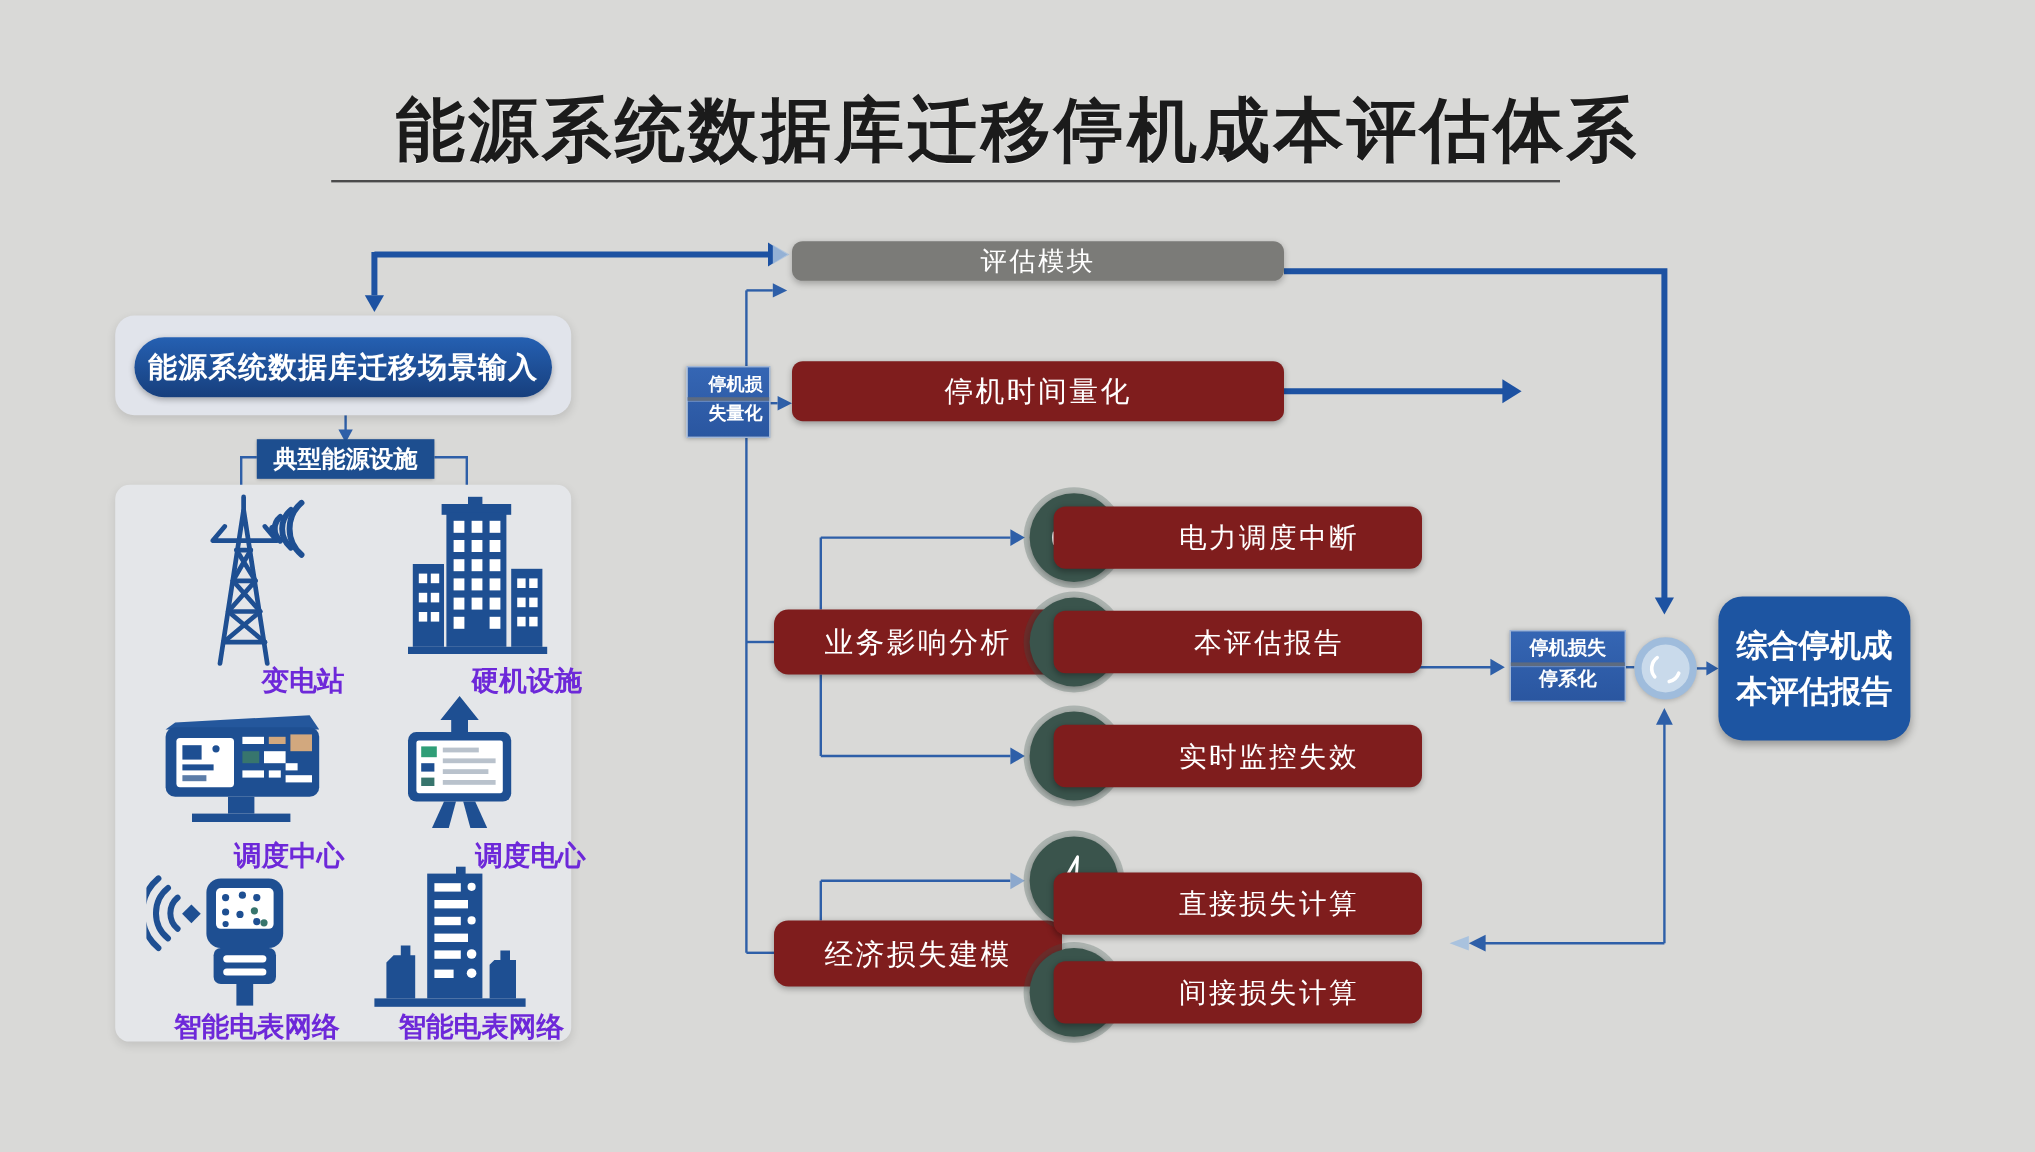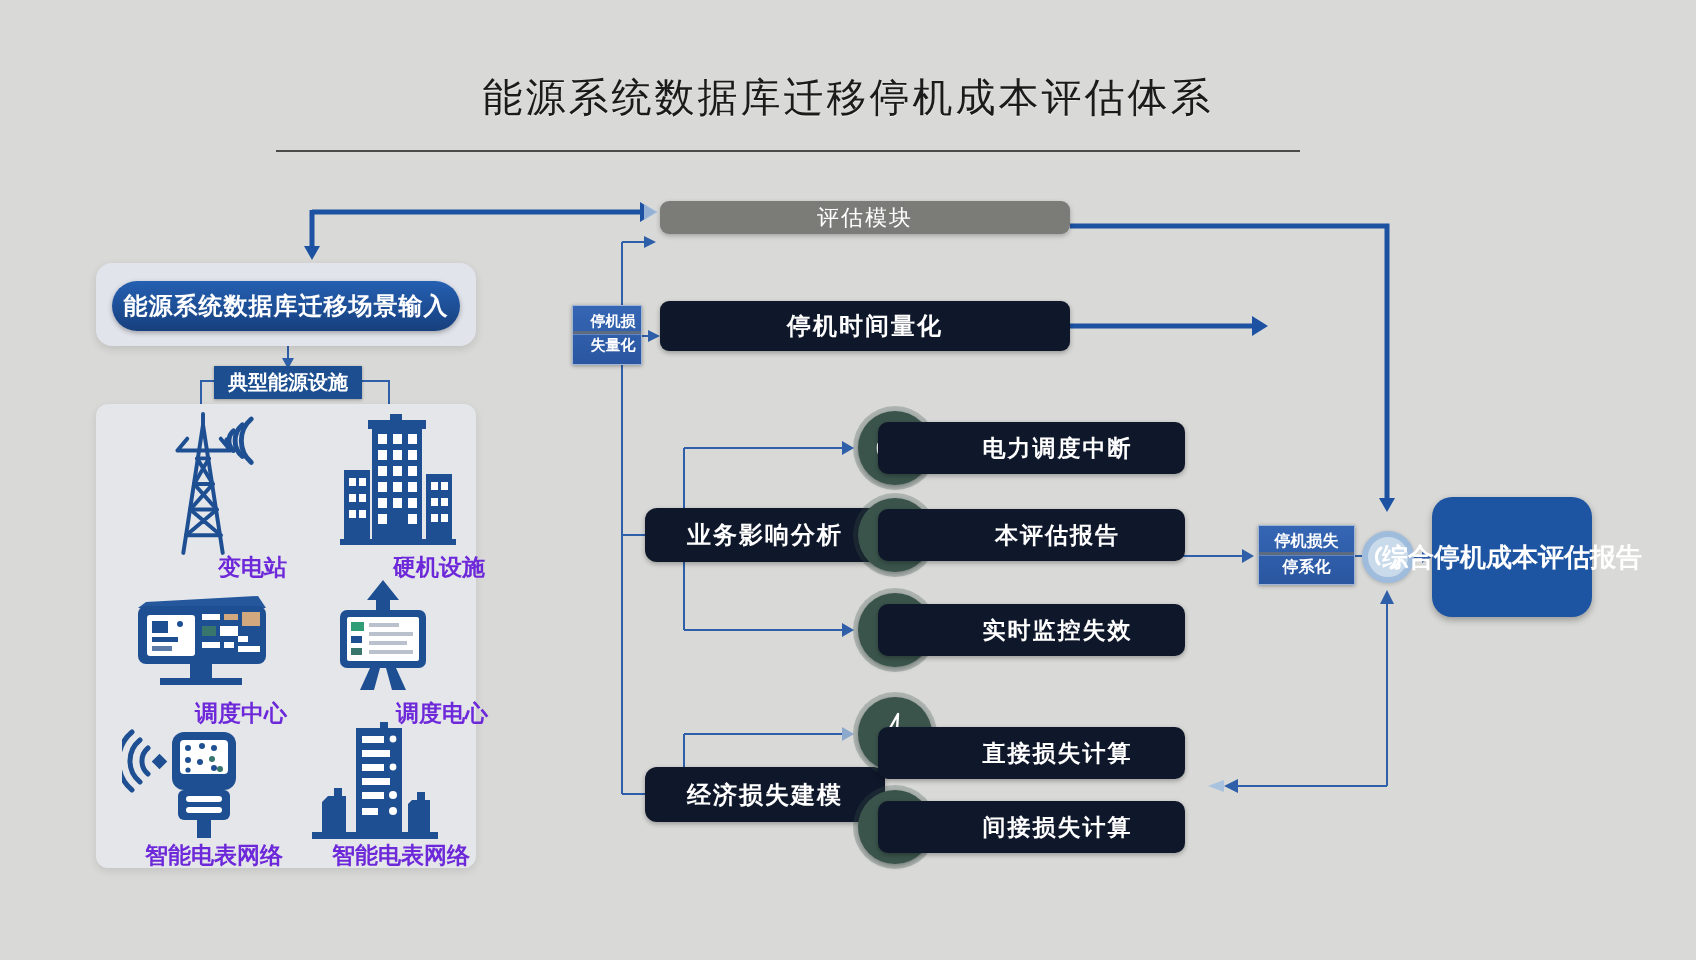--- a/index.html
+++ b/index.html
@@ -4,21 +4,21 @@
 <style>
   html,body{margin:0;padding:0;}
   body{
     width:1696px;height:960px;position:relative;overflow:hidden;
     background:#d9d9d7;
     font-family:"Liberation Sans","DejaVu Sans",sans-serif;
   }
   .abs{position:absolute;}
   .title{
     top:70px;left:50%;transform:translateX(-50%);
-    font-size:40px;font-weight:normal;color:#1b1b1b;letter-spacing:3px;white-space:nowrap;
+    font-size:58px;font-weight:bold;color:#1b1b1b;letter-spacing:3px;white-space:nowrap;
     text-shadow:0 1px 0 rgba(255,255,255,.5);
   }
   .title-underline{top:150px;left:276px;width:1024px;height:2px;background:#4b4b4b;}
   .input-container{
     left:96px;top:263px;width:380px;height:83px;border-radius:16px;
     background:#e1e4eb;box-shadow:0 3px 8px rgba(0,0,0,.12);
   }
   .pill-input{
     left:112px;top:281px;width:348px;height:50px;border-radius:26px;
     background:linear-gradient(#2560b2,#173f7d);
@@ -37,21 +37,21 @@
   }
   .facility-caption{
     color:#6d28d9;font-size:23px;font-weight:bold;text-align:right;width:170px;white-space:nowrap;
   }
   .gray-box{
     left:660px;top:201px;width:410px;height:33px;border-radius:9px;background:#7b7b78;
     color:#fff;font-size:22px;display:flex;align-items:center;justify-content:center;
     box-shadow:0 2px 5px rgba(0,0,0,.25);letter-spacing:2px;
   }
   .green-box{
-    background:#0f172a;color:#fff;font-weight:bold;border-radius:9px;
+    background:#7f1d1d;color:#fff;font-weight:normal;border-radius:9px;
     display:flex;align-items:center;justify-content:center;
     box-shadow:0 2px 5px rgba(0,0,0,.3);letter-spacing:2px;white-space:nowrap;text-align:right;
   }
   .downtime{left:660px;top:301px;width:410px;height:50px;font-size:24px;}
   .business{left:645px;top:508px;width:240px;height:54px;font-size:24px;border-radius:12px;}
   .economic{left:645px;top:767px;width:240px;height:55px;font-size:24px;border-radius:12px;}
   .item-pill{
     left:878px;width:307px;height:52px;font-size:23px;border-radius:10px;
     padding-left:52px;box-sizing:border-box;
   }
@@ -72,21 +72,21 @@
   .conn-right .line{font-size:16px;line-height:21px;}
   .merge-circle{
     left:1362px;top:531px;width:40px;height:40px;border-radius:50%;
     background:#c9daeb;border:6px solid #9fbcdc;z-index:2;
     box-shadow:0 1px 4px rgba(0,0,0,.2);
   }
   .merge-circle svg{position:absolute;left:3px;top:3px;}
   .report-box{
     left:1432px;top:497px;width:160px;height:120px;border-radius:20px;background:#1d55a2;
     color:#fff;font-size:26px;font-weight:bold;line-height:38px;text-align:center;
-    display:flex;flex-direction:row;align-items:center;justify-content:center;
+    display:flex;flex-direction:column;align-items:center;justify-content:center;
     box-shadow:0 3px 7px rgba(0,0,0,.3);white-space:nowrap;
   }
   #connector-layer{left:0;top:0;z-index:1;}
   .node{z-index:2;}
 </style>
 </head>
 <body>
 
 <svg id="connector-layer" class="abs" width="1696" height="960">
   <g stroke="#1d52a2" stroke-width="5" fill="none">

